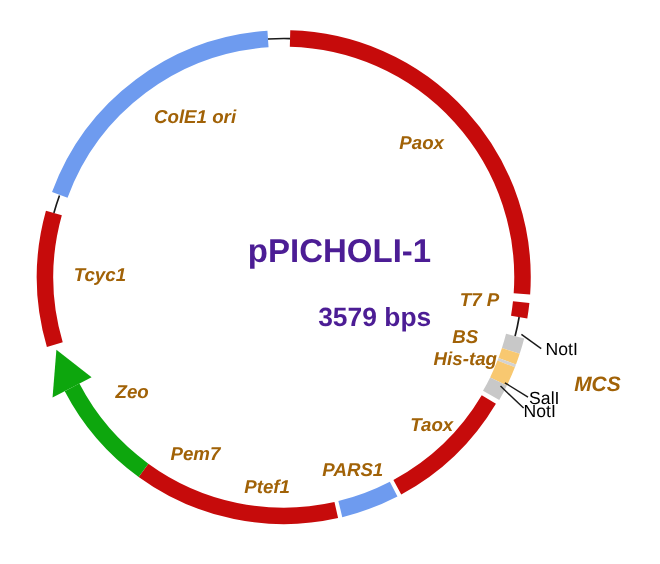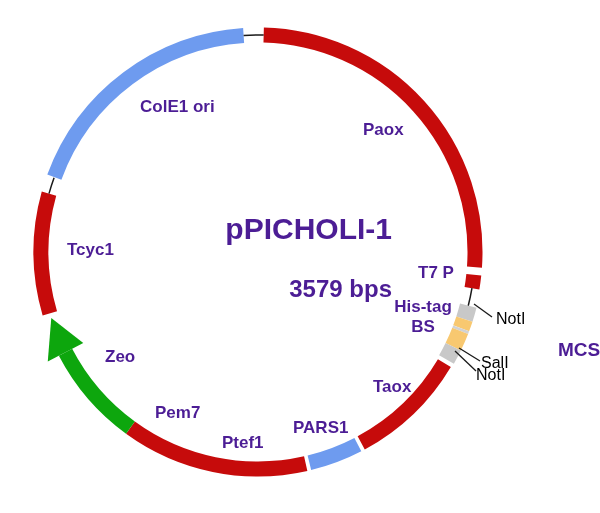--- a/index.html
+++ b/index.html
@@ -17,35 +17,35 @@
   }
   .stage svg {
     position: absolute;
     left: 0;
     top: 0;
   }
   .lbl {
     position: absolute;
     font-size: 17px;
     font-weight: 700;
-    color: #4c1d95;
+    color: #a16207;
     white-space: nowrap;
     line-height: 1.0;
+    font-style: italic;
   }
   .lbl-sm {
     position: absolute;
     font-size: 16px;
     font-weight: 400;
     color: #000000;
     white-space: nowrap;
     line-height: 1.0;
   }
   .lbl-mcs {
     font-size: 19px;
-    margin-left: 36px;
   }
   .histag {
     width: 70px;
     text-align: center;
     line-height: 20px;
   }
   .center-text {
     position: absolute;
     left: 130px;
     top: 212px;
@@ -98,22 +98,22 @@
     <div class="plasmid-size">3579 bps</div>
   </div>
 
   <div class="lbl" style="left:140px;top:98px">ColE1 ori</div>
 
   <div class="lbl" style="left:363px;top:121px">Paox</div>
 
   <div class="lbl" style="left:418px;top:264px">T7 P</div>
 
   <div class="lbl histag" style="left:388px;top:297px">
+    <div>BS</div>
     <div>His-tag</div>
-    <div>BS</div>
   </div>
 
   <div class="lbl-sm" style="left:496px;top:311px">NotI</div>
 
   <div class="lbl lbl-mcs" style="left:522px;top:340px">MCS</div>
 
   <div class="lbl-sm" style="left:481px;top:355px">SalI</div>
 
   <div class="lbl-sm" style="left:476px;top:367px">NotI</div>
 

